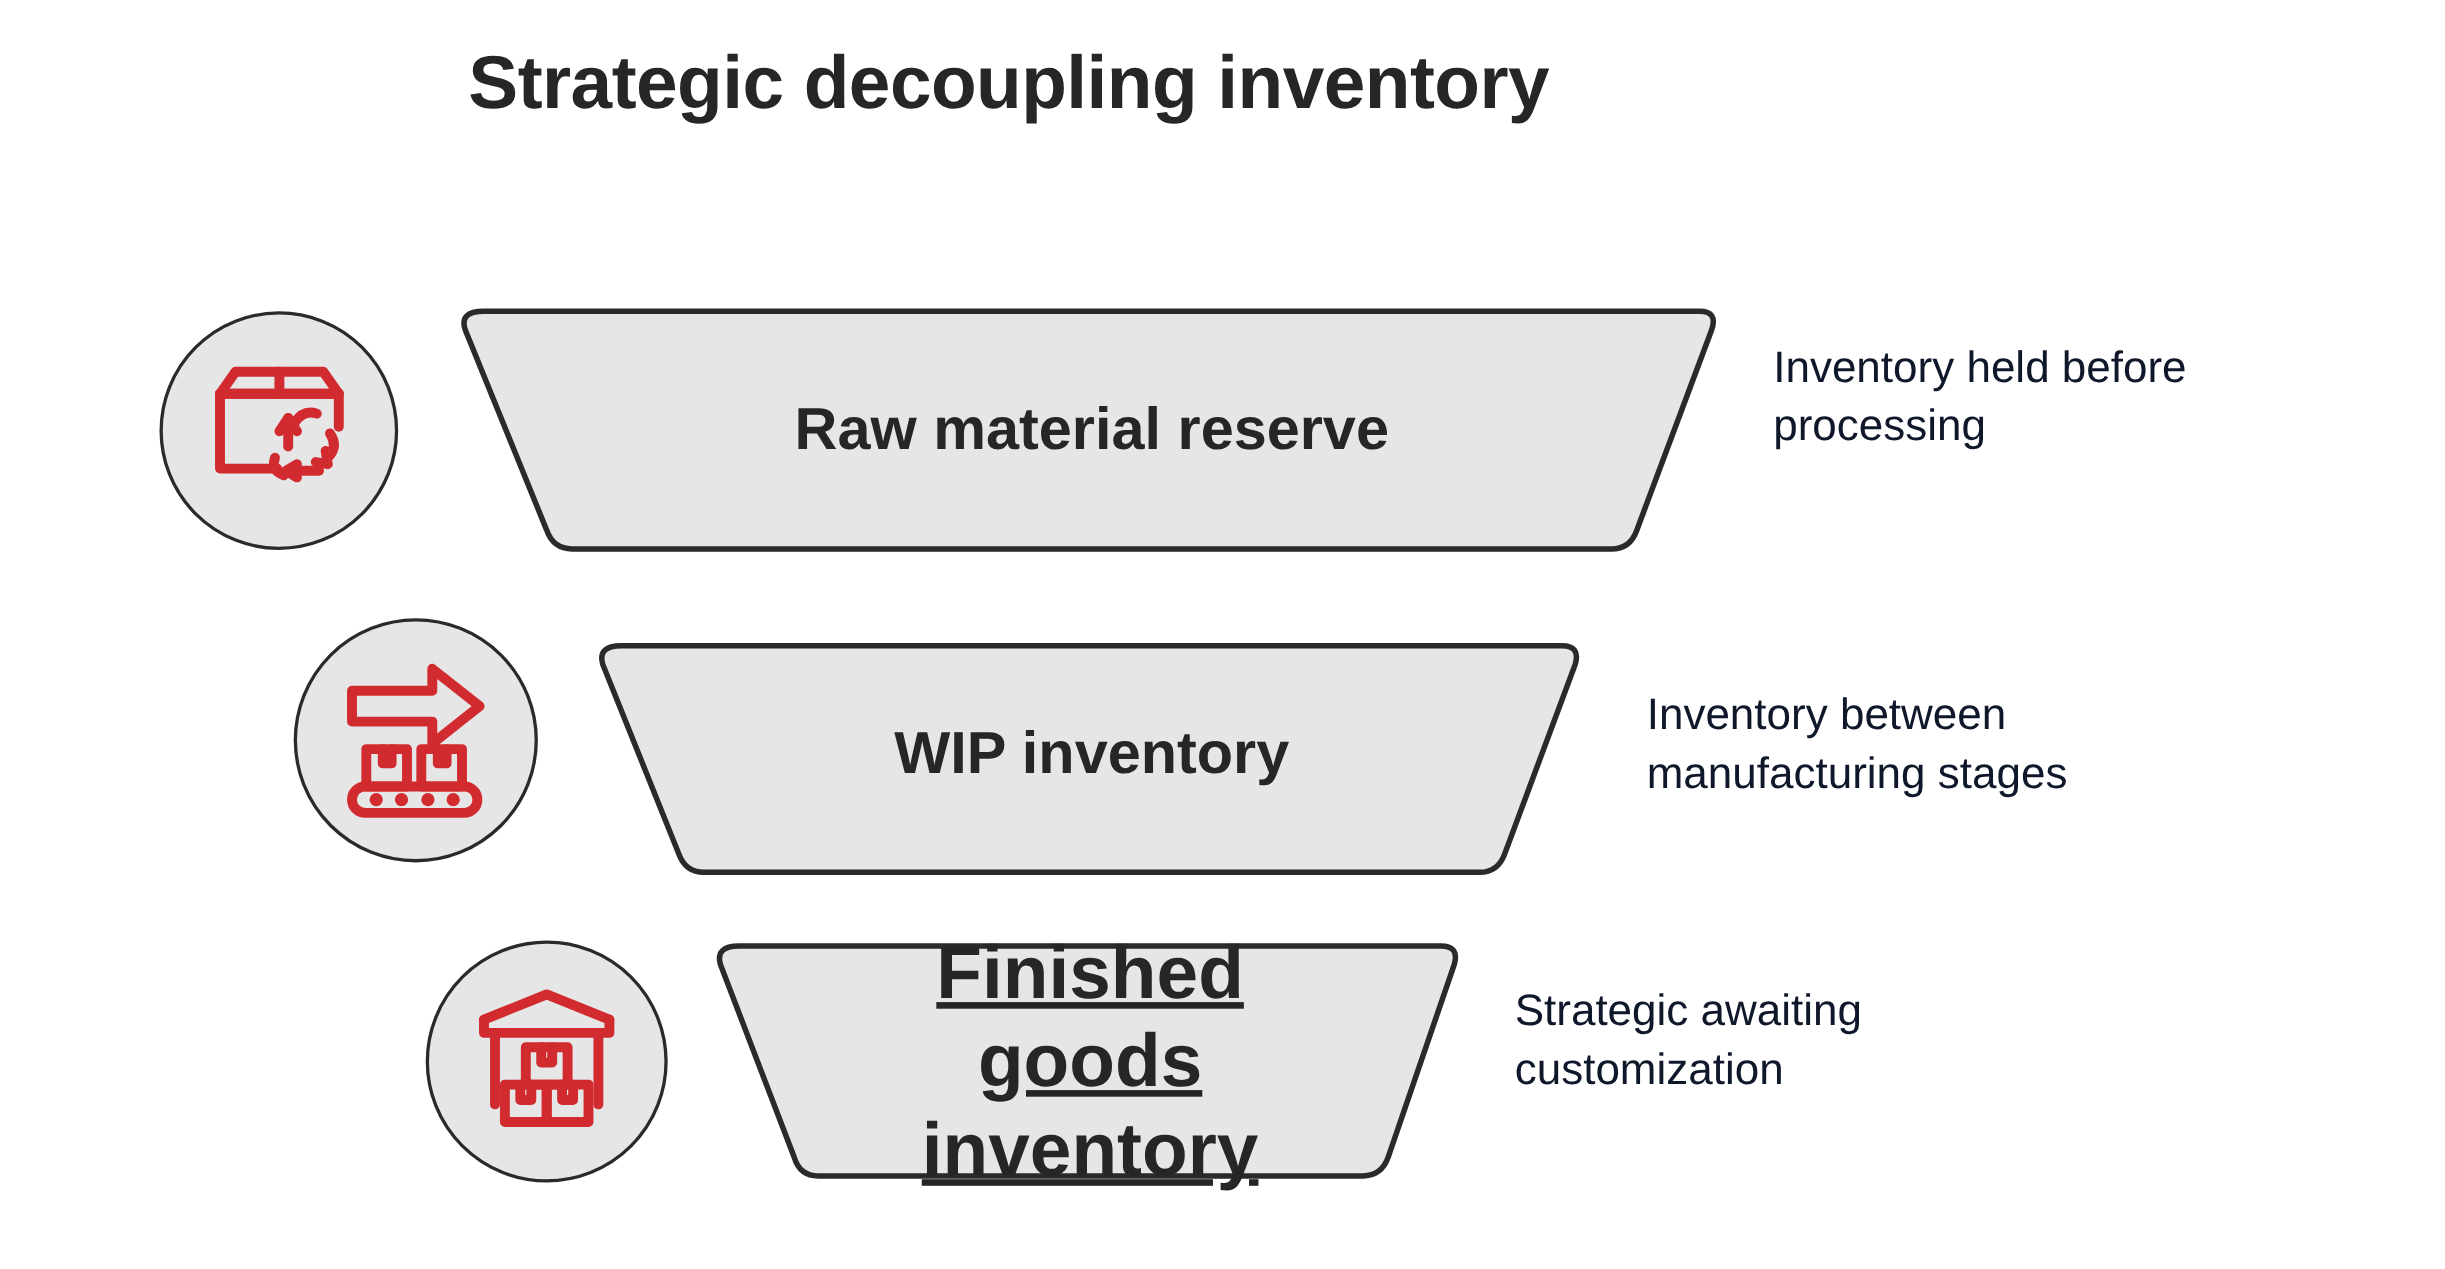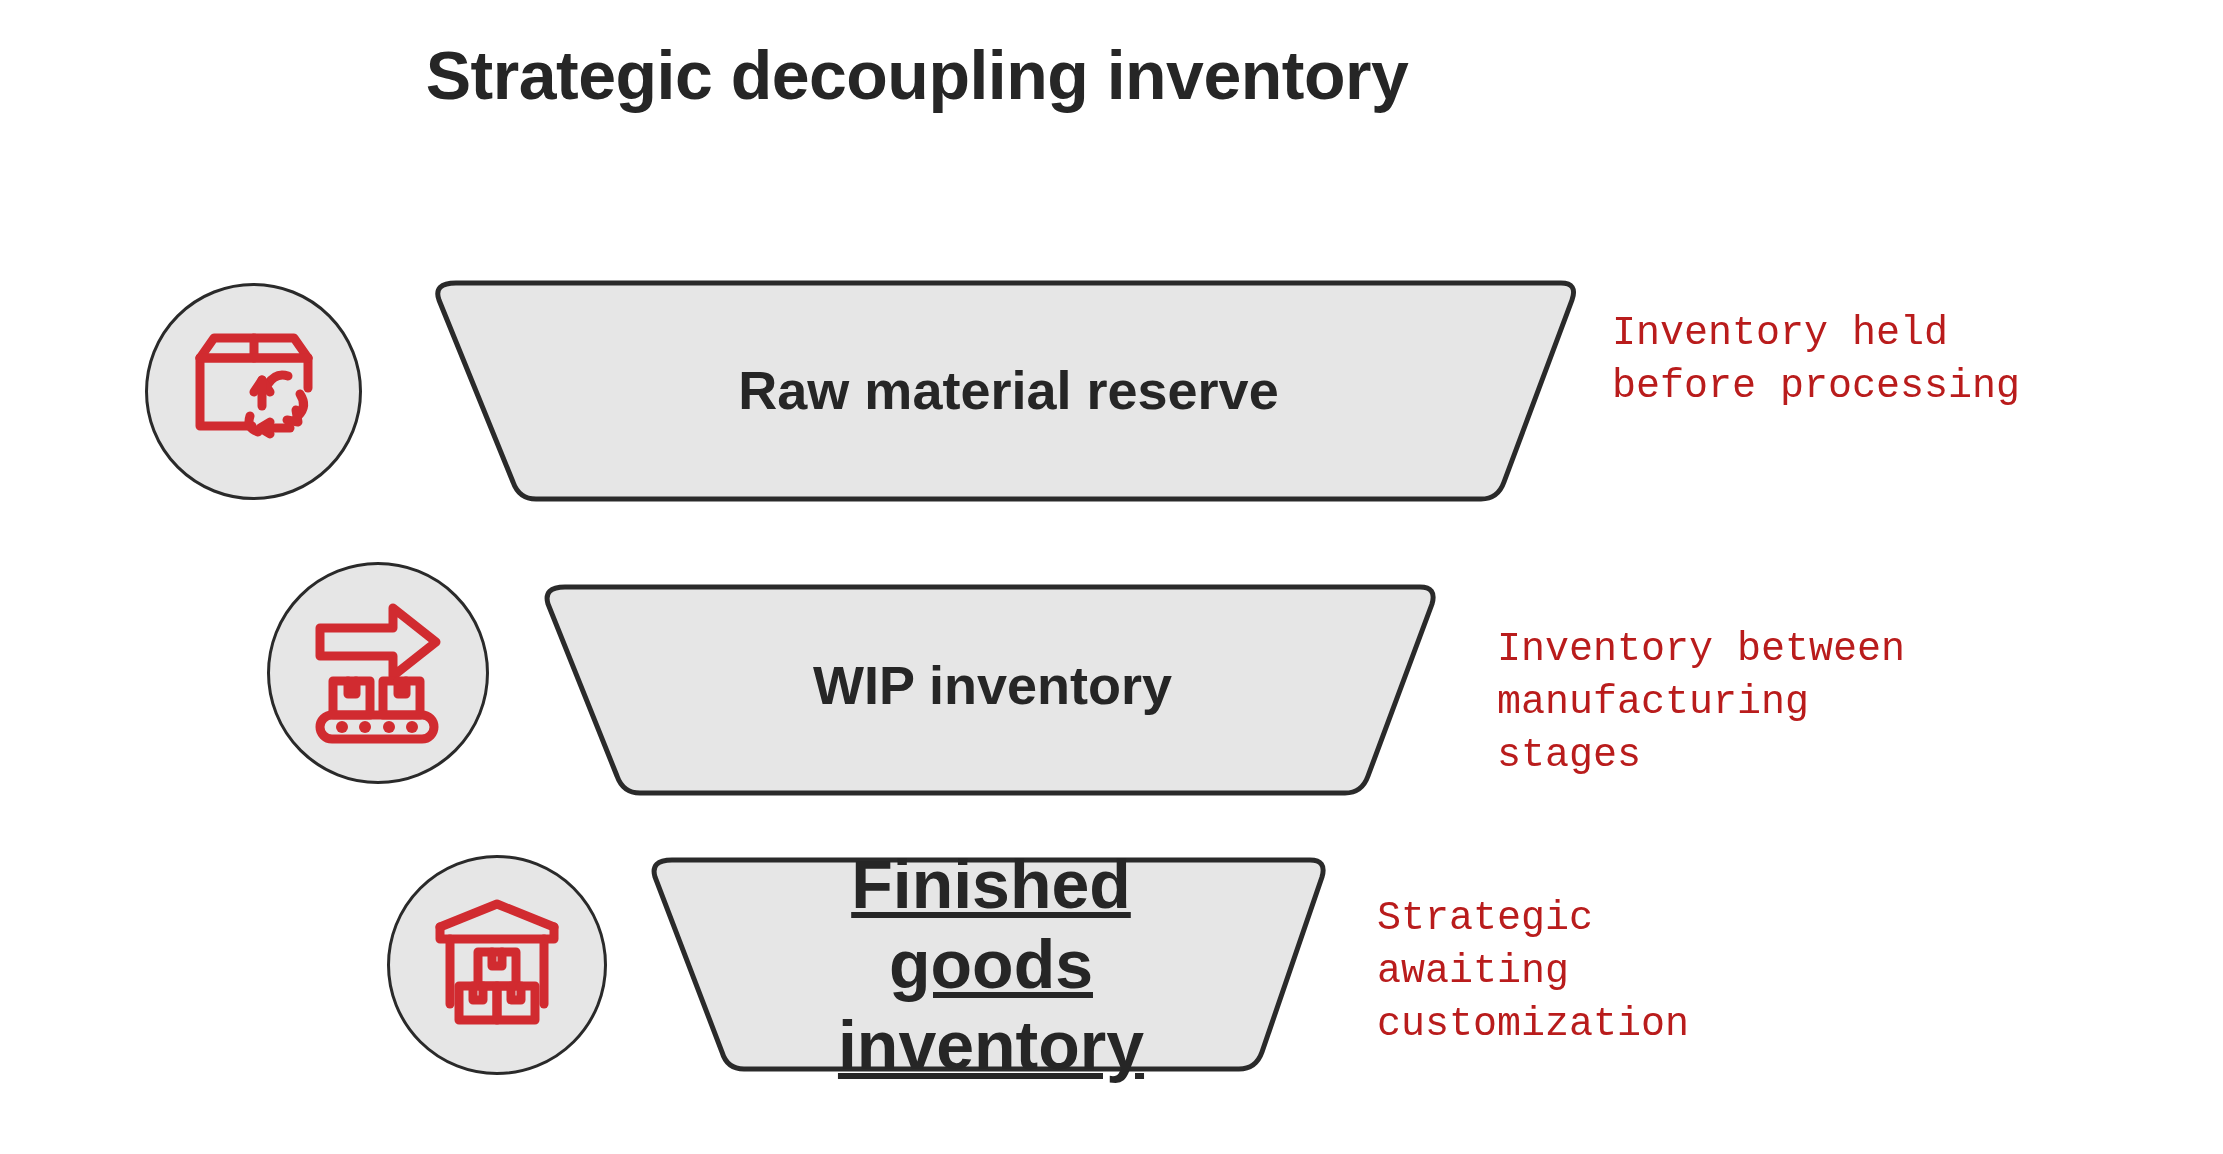--- a/index.html
+++ b/index.html
@@ -78,23 +78,22 @@
     box-sizing: border-box;
     padding: 0 90px;
   }
   .band-label.two-line { font-size: 68px; text-decoration: underline; }
 
   
   .desc {
     position: absolute;
     font-size: 40px;
     line-height: 1.32;
-    color: #b91c1c;
+    color: #0f172a;
     font-weight: normal;
-    font-family: Liberation Mono, monospace;
   }
 </style>
 </head>
 <body>
 
 <div id="page-title">Strategic decoupling inventory</div>
 
 <div class="row">
 
   <div class="badge" style="left:145px; top:283px; width:217px; height:217px;">
@@ -113,21 +112,21 @@
         <path d="M66 94 Q62 106 74 110"></path>
         <path d="M70 70 L78 58 L86 70"></path>
         <path d="M78 58 L78 84"></path>
         <path d="M112 88 L114 100 L103 98"></path>
         <path d="M86 112 L76 106 L86 100"></path>
         <path d="M78 106 L106 106"></path>
       </g>
     </svg>
   </div>
 
-  <div class="band" style="left:436px; top:280px; width:1145px; height:222px;">
+  <div class="band" style="left:420px; top:280px; width:1145px; height:222px;">
     <svg width="1145" height="222" viewBox="0 0 1145 222" preserveAspectRatio="none">
       <path d="M20 3 L1125 3 Q1142 3 1136 20 L1068 202 Q1062 219 1045 219 L100 219
                Q83 219 77 202 L3 20 Q-3 3 20 3 Z" fill="#e6e6e6" stroke="#2a2a2a" stroke-width="5"></path>
     </svg>
     <div class="band-label">Raw material reserve</div>
   </div>
 
   <div class="desc" style="left:1612px; top:308px; width:470px;">Inventory held before processing</div>
 </div>
 

